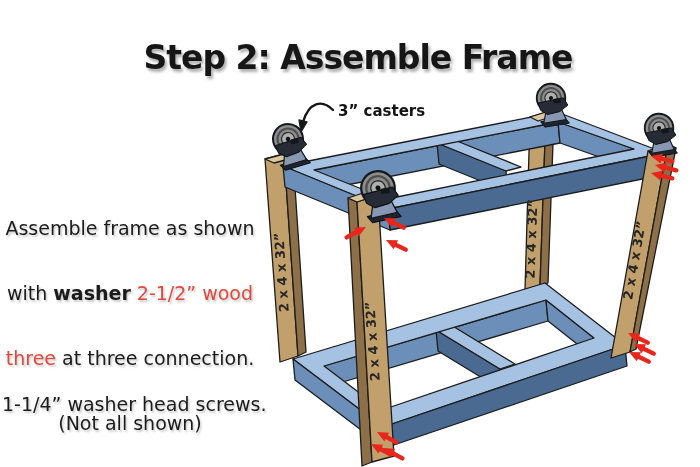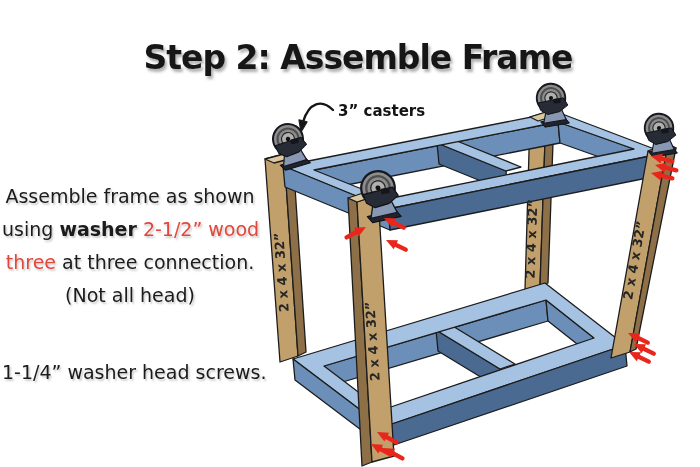--- a/index.html
+++ b/index.html
@@ -4,21 +4,21 @@
 <style>
   html,body{margin:0;padding:0;background:#ffffff;}
   .page{position:relative;width:700px;height:467px;background:#fff;overflow:hidden;
         font-family:"Liberation Sans",sans-serif;}
   .title{position:absolute;top:30px;left:0;width:700px;text-align:center;margin:8px;
          font-family:"DejaVu Sans",sans-serif;font-size:33px;font-weight:bold;letter-spacing:-1px;
          color:#161616;text-shadow:2px 3px 3px rgba(110,110,110,.55);}
   .instr{position:absolute;left:2px;width:256px;text-align:center;
          font-family:"DejaVu Sans",sans-serif;font-size:19px;color:#1b1b1b;
          text-shadow:1.5px 2px 2px rgba(140,140,140,.45);}
-  .instr .line{height:33px;line-height:33px;white-space:nowrap;}
+  .instr .line{height:33px;line-height:33px;white-space:nowrap;margin-top:32px;}
   .p1{top:180px;}
   .p2{top:356px;}
   .b{font-weight:bold;}
   .red{color:var(--text_red);}
   svg{position:absolute;left:0;top:0;}
   svg polygon,svg path.frameedge{stroke:var(--outline);stroke-width:1.3;stroke-linejoin:round;}
   .fLight{fill:var(--blue_light);} .fMed{fill:var(--blue_medium);} .fDark{fill:var(--blue_dark);}
   .wLight{fill:var(--wood_light);} .wDark{fill:var(--wood_dark);} .wCap{fill:var(--wood_cap);}
   .ring{fill:var(--blue_light);stroke:var(--outline);stroke-width:1.3;stroke-linejoin:round;}
   .leglabel{font-family:"DejaVu Sans",sans-serif;font-size:13px;font-weight:bold;fill:#262626;
@@ -37,23 +37,23 @@
 </style>
 </head>
 <body>
 
 <div class="page">
 
   <h1 class="title">Step 2: Assemble Frame</h1>
 
   <div class="instr p1">
     <div class="line"><span>Assemble frame as shown</span></div>
-    <div class="line"><span>using </span><span class="b">washer</span><span class="red"> 2-1/2” wood</span></div>
+    <div class="line"><span>with </span><span class="b">washer</span><span class="red"> 2-1/2” wood</span></div>
     <div class="line"><span class="red">three</span><span> at three connection.</span></div>
-    <div class="line">(Not all head)</div>
+    <div class="line">(Not all shown)</div>
   </div>
 
   <div class="instr p2">
     <div class="line">1-1/4” washer head screws.</div>
   </div>
 
   <svg width="700" height="467" viewBox="0 0 700 467">
     <defs>
       <g id="caster">
         <polygon class="plate" points="-13,24 13,22 17,28 -9,30"></polygon>

